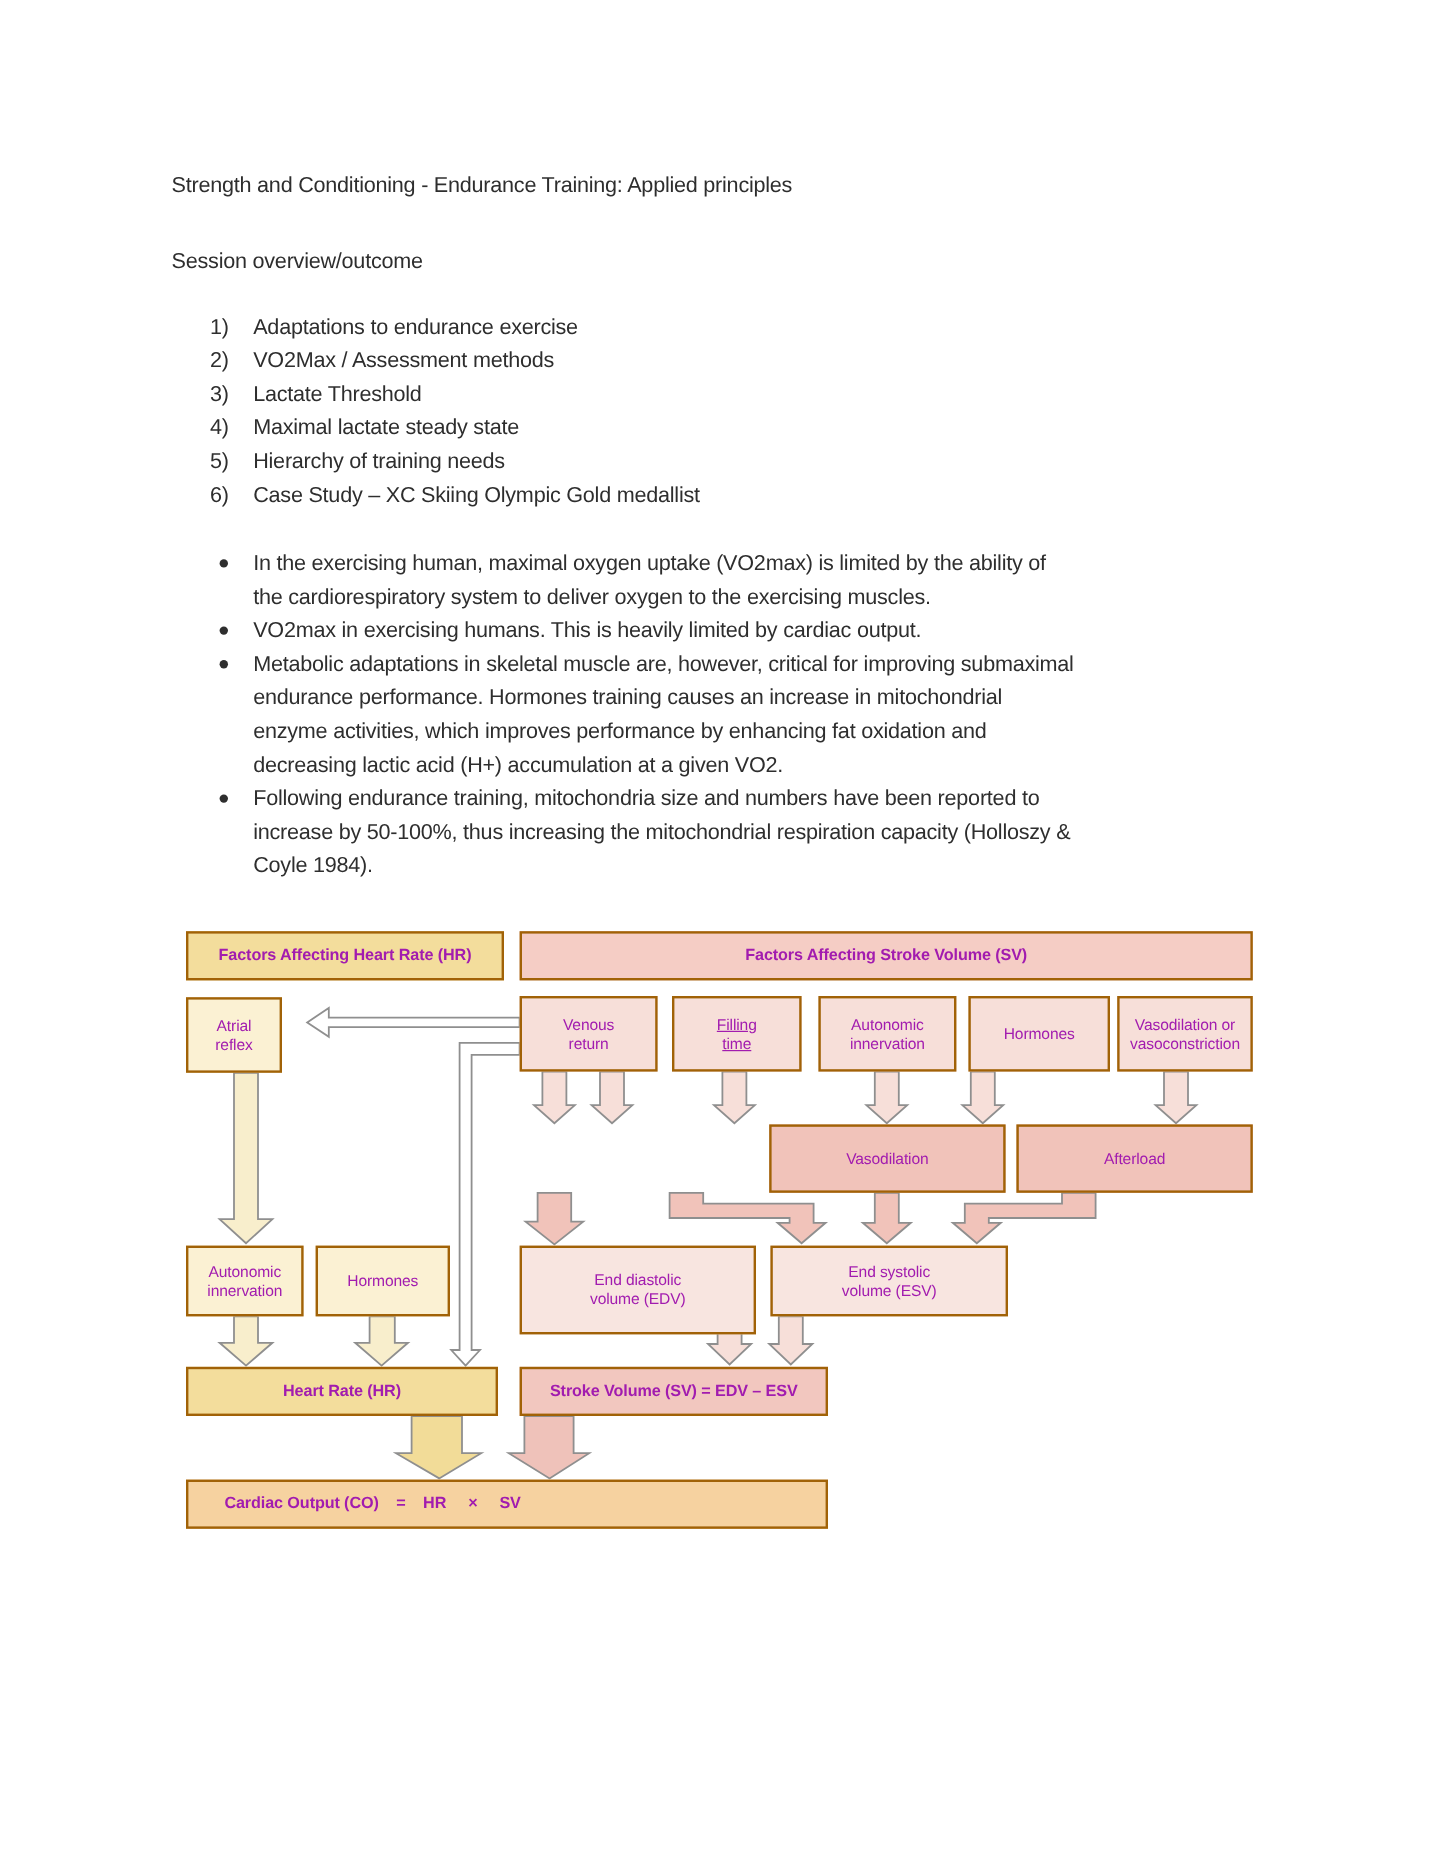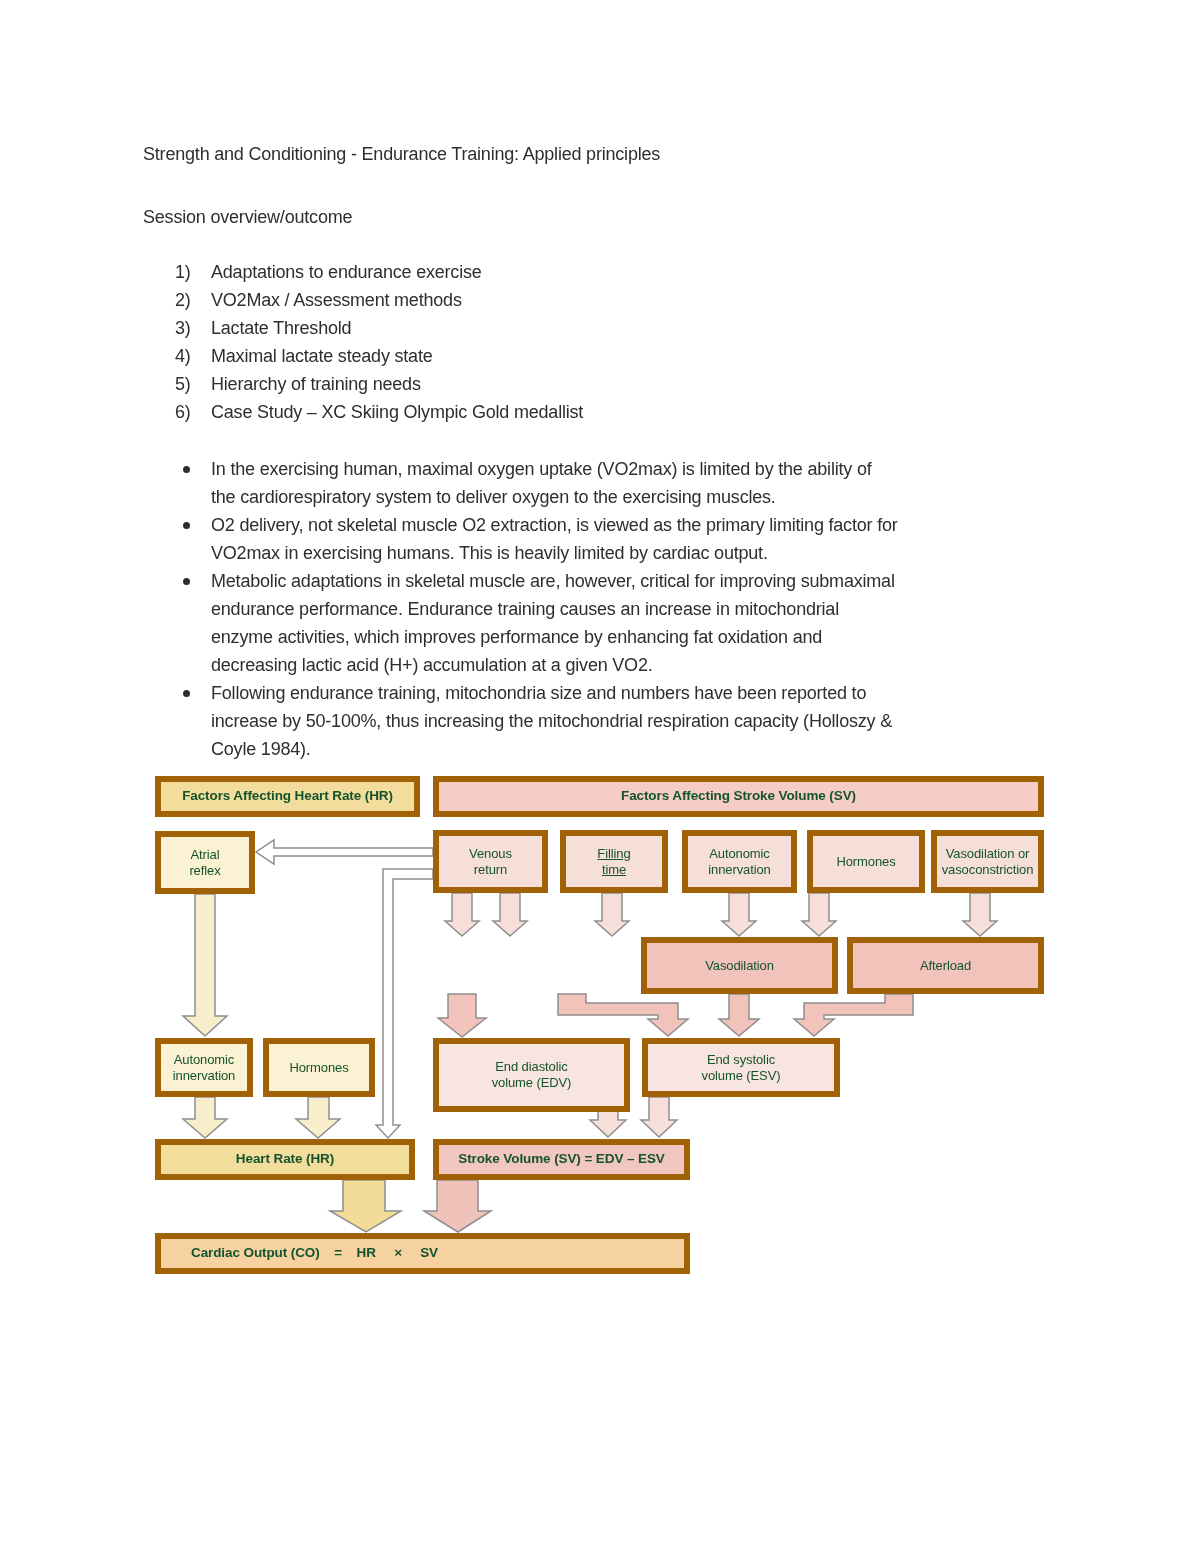--- a/index.html
+++ b/index.html
@@ -16,23 +16,23 @@
   .num-text{white-space:nowrap;}
   .bullets{margin-top:29px;}
   .bullet-row{display:flex;padding-left:36px;}
   .dot{flex:0 0 32px;position:relative;}
   .dot::after{content:"";position:absolute;left:4px;top:11px;width:7px;height:7px;
               border-radius:50%;background:#2e2e2e;}
   .bline{white-space:nowrap;}
   
   .diagram{position:absolute;left:0;top:770px;width:1200px;height:520px;}
   .diagram svg{position:absolute;left:0;top:0;}
-  .dbox{position:absolute;box-sizing:border-box;border:6px solid #a16207;
+  .dbox{position:absolute;box-sizing:border-box;border:2px solid #a16207;
         display:flex;align-items:center;justify-content:center;text-align:center;
-        font-size:13px;line-height:1.2;color:#14532d;letter-spacing:-0.1px;}
+        font-size:13px;line-height:1.2;color:#a21caf;letter-spacing:-0.1px;}
   .bold{font-weight:bold;}
   .fs135{font-size:13.5px;}
   .yellow-strong{background:#F3DD9C;}
   .yellow-pale{background:#FBF1D3;}
   .pink-strong{background:#F2C7BF;}
   .pink-header{background:#F5CDC5;}
   .pink-mid{background:#F1C3BA;}
   .pink-pale{background:#F7DFD9;}
   .pink-light{background:#F8E5E0;}
   .orange{background:#F6D2A0;}
@@ -83,29 +83,28 @@
       <div class="bullet-row">
         <span class="dot"></span>
         <div class="blines">
           <div class="bline">In the exercising human, maximal oxygen uptake (VO2max) is limited by the ability of</div>
           <div class="bline">the cardiorespiratory system to deliver oxygen to the exercising muscles.</div>
         </div>
       </div>
       <div class="bullet-row">
         <span class="dot"></span>
         <div class="blines">
-          <div class="bline">O2 delivery, not skeletal muscle O2 extraction, is viewed as the primary limiting factor for</div>
           <div class="bline">VO2max in exercising humans. This is heavily limited by cardiac output.</div>
         </div>
       </div>
       <div class="bullet-row">
         <span class="dot"></span>
         <div class="blines">
           <div class="bline">Metabolic adaptations in skeletal muscle are, however, critical for improving submaximal</div>
-          <div class="bline">endurance performance. Endurance training causes an increase in mitochondrial</div>
+          <div class="bline">endurance performance. Hormones training causes an increase in mitochondrial</div>
           <div class="bline">enzyme activities, which improves performance by enhancing fat oxidation and</div>
           <div class="bline">decreasing lactic acid (H+) accumulation at a given VO2.</div>
         </div>
       </div>
       <div class="bullet-row">
         <span class="dot"></span>
         <div class="blines">
           <div class="bline">Following endurance training, mitochondria size and numbers have been reported to</div>
           <div class="bline">increase by 50-100%, thus increasing the mitochondrial respiration capacity (Holloszy &amp;</div>
           <div class="bline">Coyle 1984).</div>
@@ -146,21 +145,21 @@
       <path d="M437,410 L437,441 L424,441 L458,462 L491,441 L478,441 L478,410 Z" fill="#EFC2BA" stroke="#8f8f8f" stroke-width="1.5"></path>
     </svg>
 
     <div class="dbox yellow-strong bold fs135" style="left:155px;top:6px;width:265px;height:41px">
       <span>Factors Affecting Heart Rate (HR)</span>
       </div>
     <div class="dbox pink-header bold fs135" style="left:433px;top:6px;width:611px;height:41px">
       <span>Factors Affecting Stroke Volume (SV)</span>
       </div>
 
-    <div class="dbox yellow-pale" style="left:155px;top:61px;width:100px;height:63px">
+    <div class="dbox yellow-pale" style="left:155px;top:61px;width:80px;height:63px">
       <span class="w40">Atrial reflex</span>
       </div>
     <div class="dbox pink-pale" style="left:433px;top:60px;width:115px;height:63px">
       <span class="w56">Venous return</span>
       </div>
     <div class="dbox pink-pale" style="left:560px;top:60px;width:108px;height:63px">
       <span class="w44">Filling time</span>
       </div>
     <div class="dbox pink-pale" style="left:682px;top:60px;width:115px;height:63px">
       <span class="w80">Autonomic innervation</span>

